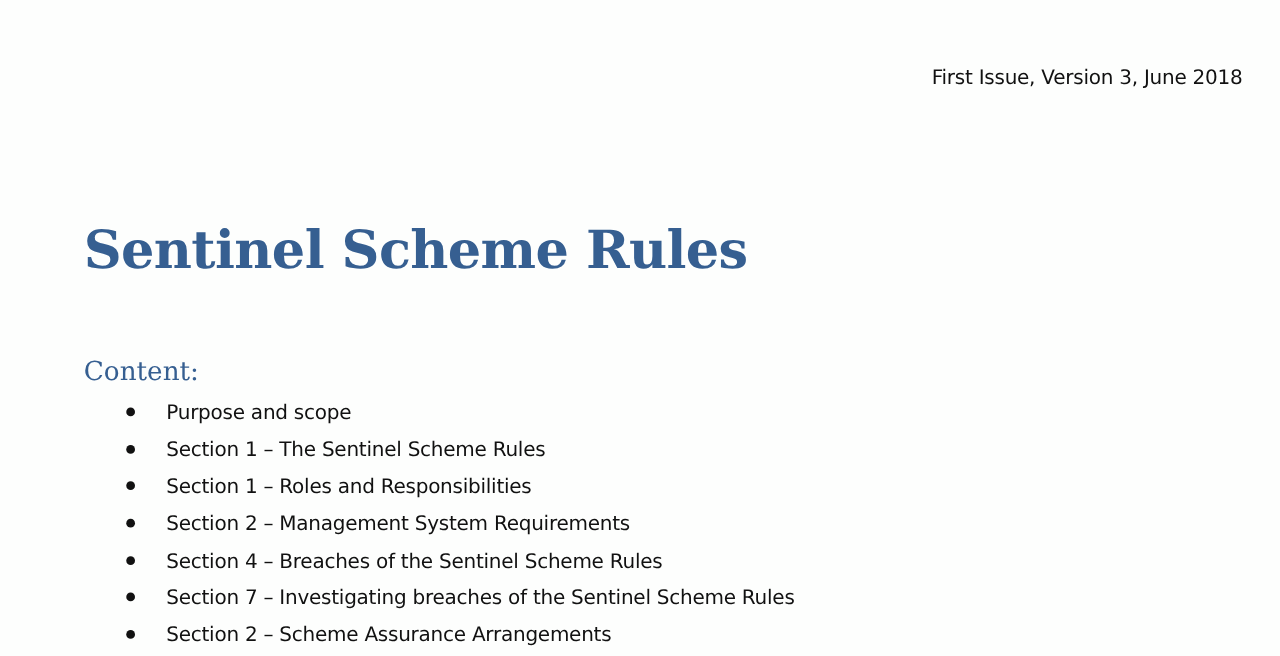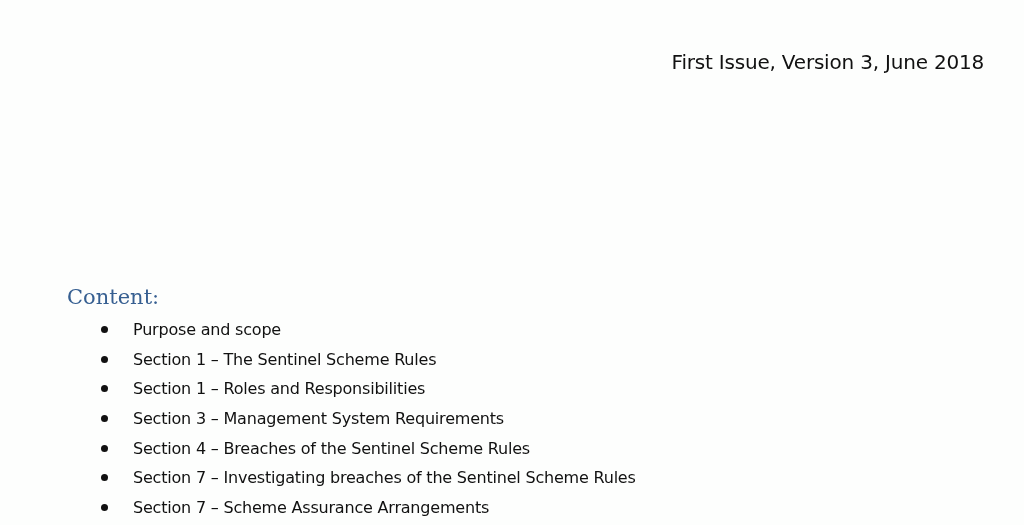--- a/index.html
+++ b/index.html
@@ -13,24 +13,24 @@
     .page {
       position: relative;
       width: 1024px;
       height: 525px;
       background: #fdfefd;
       color: #111111;
       font-family: "DejaVu Sans", "Liberation Sans", sans-serif;
     }
     .header-meta {
       position: absolute;
-      right: 40px;
+      right: 30px;
       top: 48px;
       text-align: right;
-      font-size: 20px;
+      font-size: 16px;
       line-height: 28px;
       color: #111111;
       letter-spacing: -0.2px;
     }
     .header-meta div { white-space: nowrap; }
     .doc-title {
       position: absolute;
       left: 67px;
       top: 170px;
       margin: 0;
@@ -89,47 +89,48 @@
   </style>
 </head>
 <body>
 
 <div class="page">
 
   <div class="header-meta">
     <div>First Issue, Version 3, June 2018</div>
   </div>
 
+  <h1 class="doc-title">Sentinel Scheme Rules</h1>
 
   <h2 class="content-heading">Content:</h2>
 
   <ul class="toc-list">
     <li class="toc-item">
       <span class="toc-bullet"></span>
       <span class="toc-label">Purpose and scope</span>
     </li>
     <li class="toc-item">
       <span class="toc-bullet"></span>
       <span class="toc-label">Section 1 – The Sentinel Scheme Rules</span>
     </li>
     <li class="toc-item">
       <span class="toc-bullet"></span>
       <span class="toc-label">Section 1 – Roles and Responsibilities</span>
     </li>
     <li class="toc-item">
       <span class="toc-bullet"></span>
-      <span class="toc-label">Section 3 – Management System Requirements</span>
+      <span class="toc-label">Section 2 – Management System Requirements</span>
     </li>
     <li class="toc-item">
       <span class="toc-bullet"></span>
       <span class="toc-label">Section 4 – Breaches of the Sentinel Scheme Rules</span>
     </li>
     <li class="toc-item">
       <span class="toc-bullet"></span>
       <span class="toc-label">Section 7 – Investigating breaches of the Sentinel Scheme Rules</span>
     </li>
     <li class="toc-item">
       <span class="toc-bullet"></span>
-      <span class="toc-label">Section 7 – Scheme Assurance Arrangements</span>
+      <span class="toc-label">Section 2 – Scheme Assurance Arrangements</span>
     </li>
   </ul>
 
 </div>
 
 </body></html>

